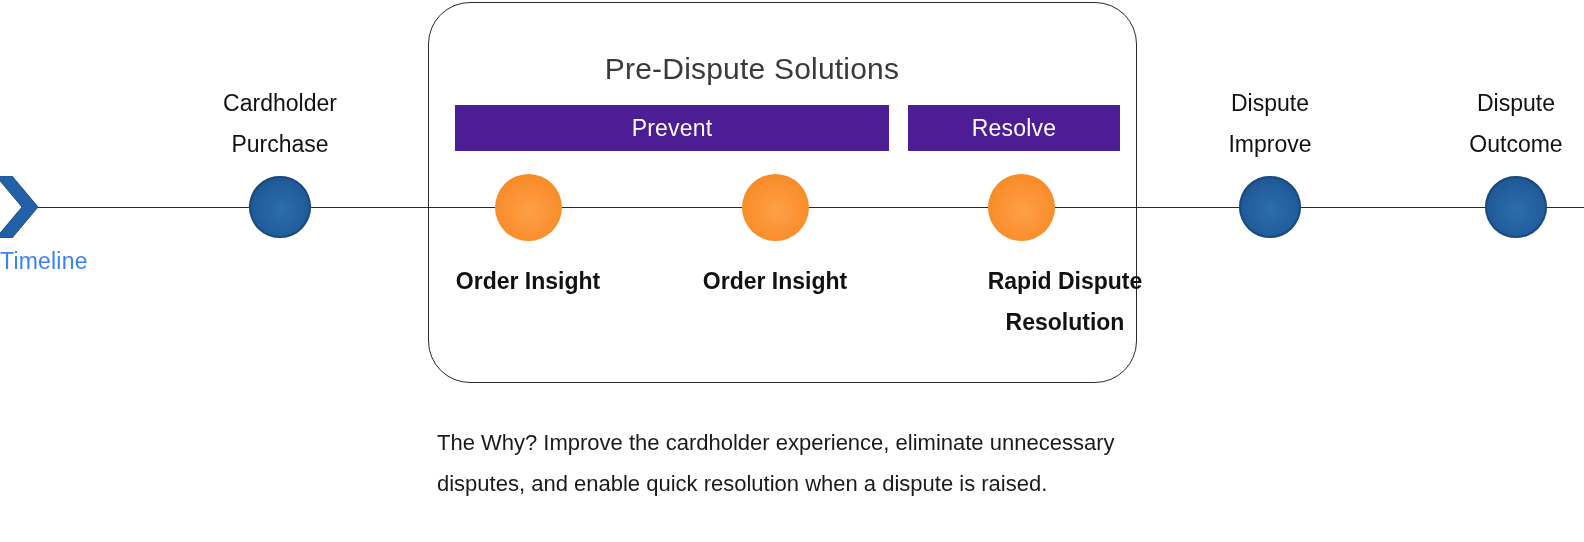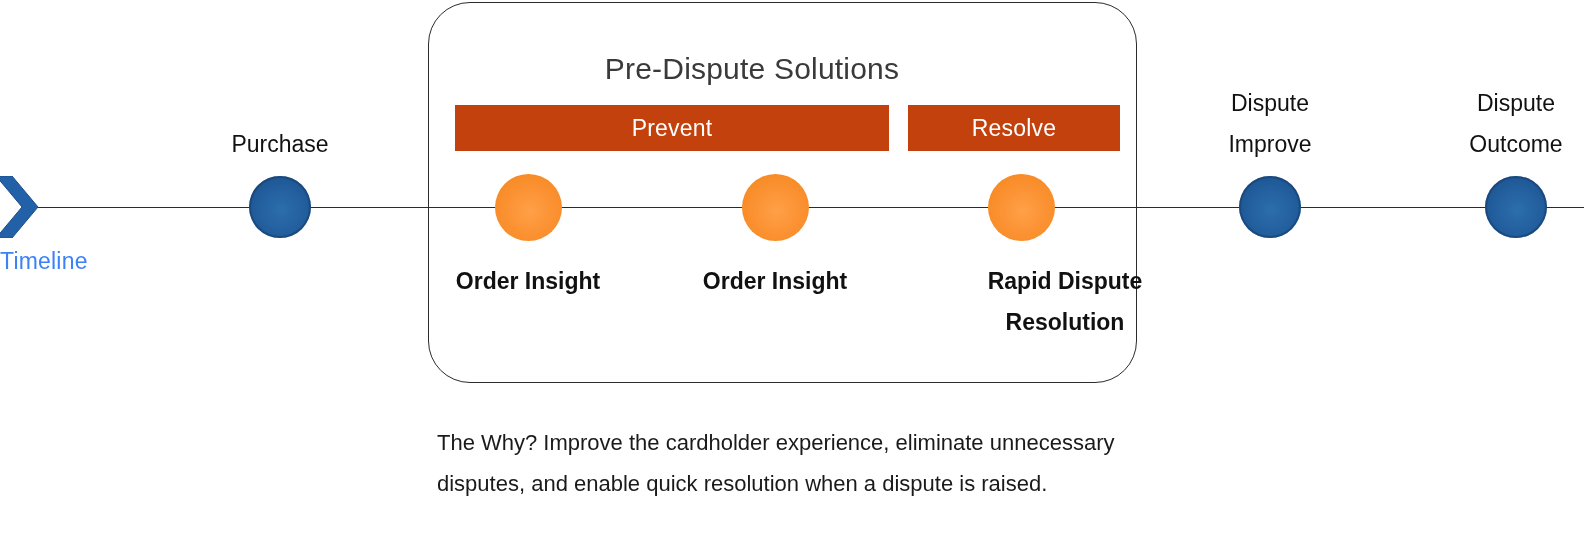--- a/index.html
+++ b/index.html
@@ -102,21 +102,21 @@
     font-size: 30px;
     color: #3a3a3a;
     letter-spacing: .2px;
   }
 
   
   .phase-bar {
     position: absolute;
     top: 105px;
     height: 46px;
-    background: #c2410c;
+    background: #4c1d95;
     display: flex;
     align-items: center;
     justify-content: center;
     color: #ffffff;
     font-size: 23px;
     letter-spacing: .2px;
     box-sizing: border-box;
   }
   .phase-prevent { left: 455px; width: 434px; }
   .phase-resolve { left: 908px; width: 212px; }
@@ -153,20 +153,21 @@
   <div class="phase-bar phase-prevent">
     <span>Prevent</span>
   </div>
   <div class="phase-bar phase-resolve">
     <span>Resolve</span>
   </div>
 
   <div class="node" style="left:280px; top:207px;">
     <div class="dot dot-blue"></div>
     <div class="node-label label-above" style="bottom:42px;">
+      <div>Cardholder</div>
       <div>Purchase</div>
     </div>
   </div>
 
   <div class="node" style="left:528px; top:207px;">
     <div class="dot dot-orange"></div>
     <div class="node-label label-below" style="top:54px;">
       <div>Order Insight</div>
     </div>
   </div>

